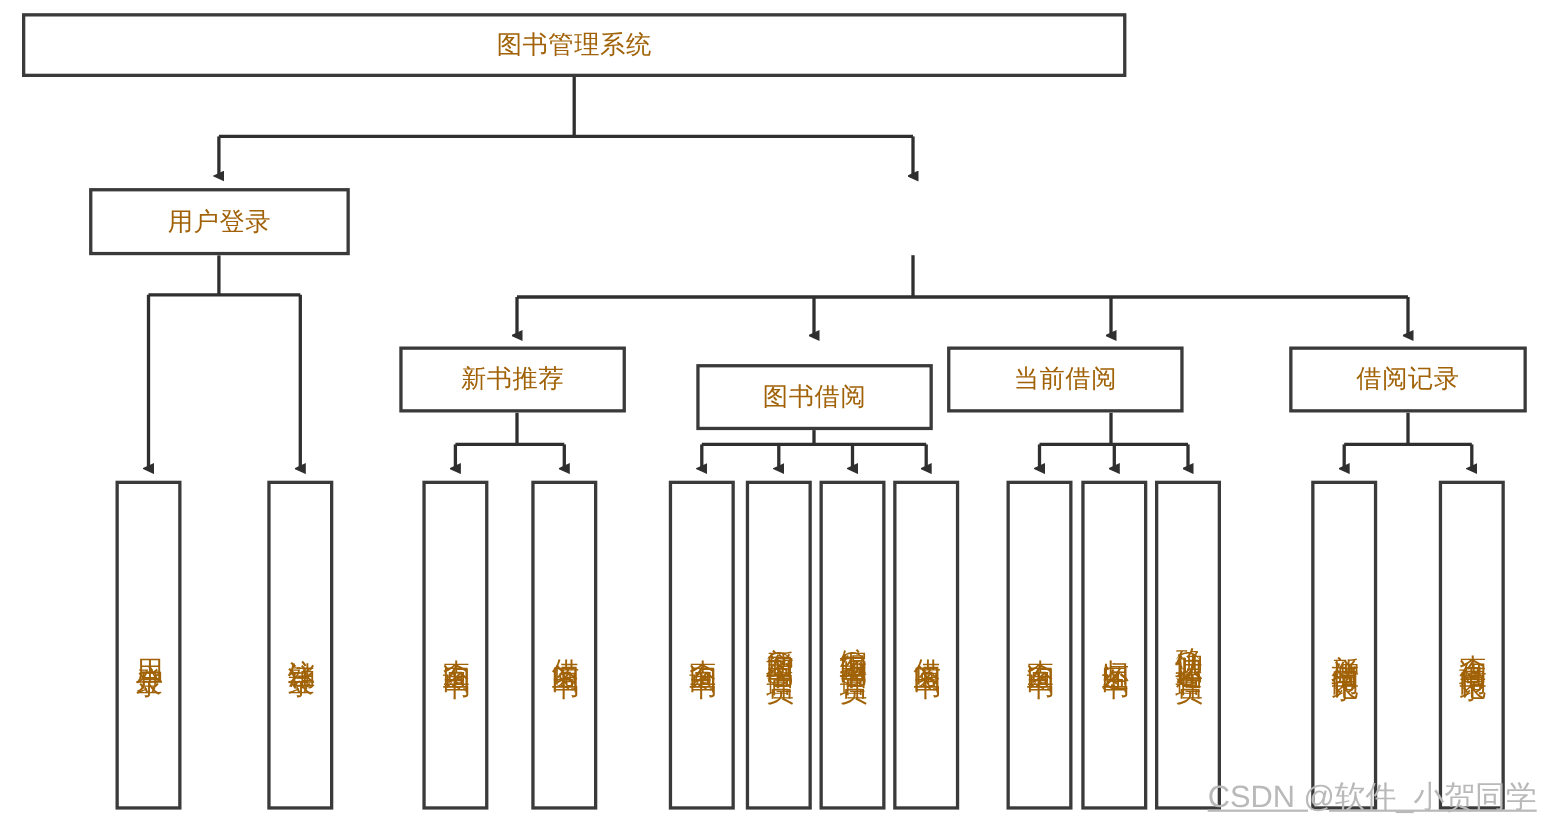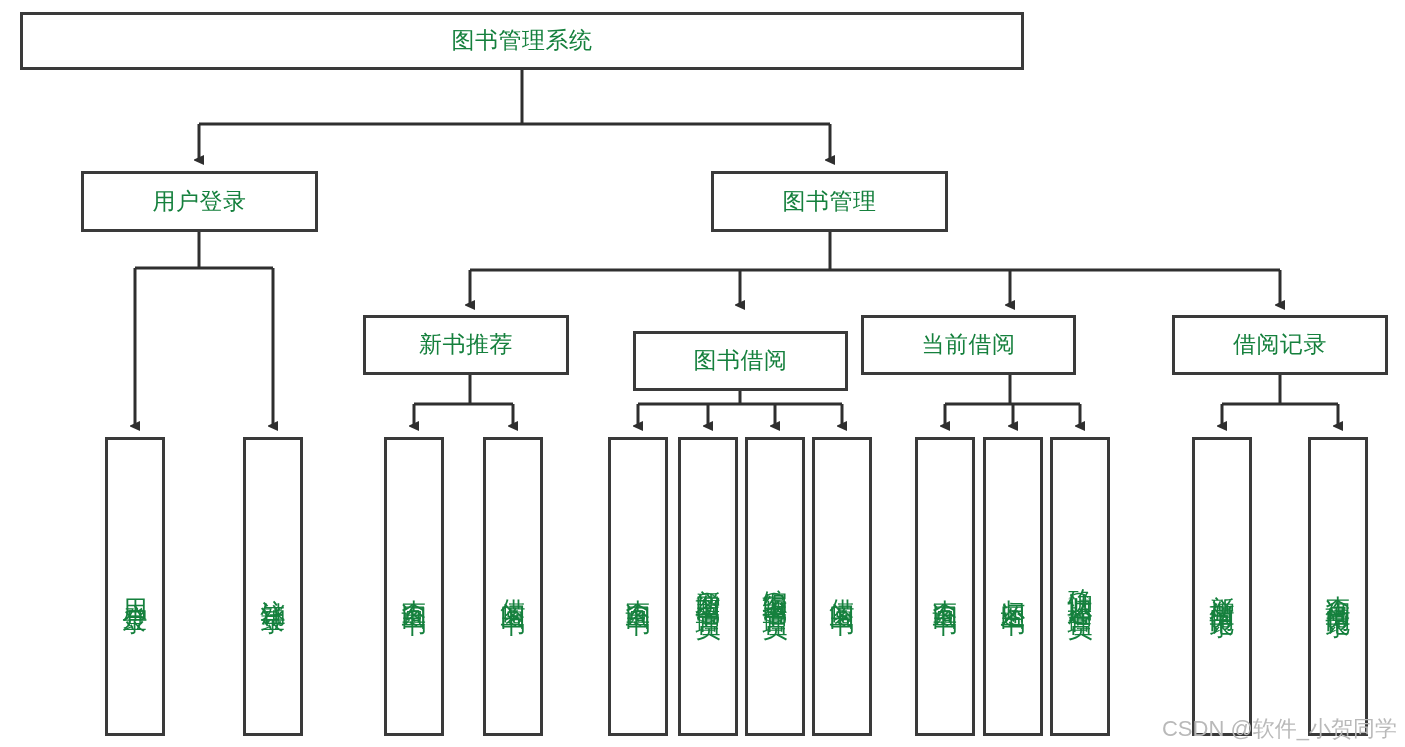--- a/index.html
+++ b/index.html
@@ -31,21 +31,21 @@
     border: 3px solid #3a3a3a;
     background: #ffffff;
     display: flex;
     align-items: center;
     justify-content: center;
     z-index: 3;
   }
   .node .label {
     font-size: 23px;
     line-height: 1.12;
-    color: #15803d;
+    color: #a16207;
     letter-spacing: 0.5px;
     white-space: nowrap;
     text-align: center;
   }
   .node.vert {
     align-items: center;
     justify-content: center;
     padding: 6px 0;
   }
   .node.vert .label {
@@ -54,25 +54,26 @@
     font-size: 25px;
     letter-spacing: 4px;
     line-height: 1;
     white-space: nowrap;
     max-height: 100%;
   }
   #watermark {
     position: absolute;
     right: 8px;
     bottom: 3px;
-    font-size: 22px;
+    font-size: 28px;
     color: #b9b9b9;
     z-index: 6;
     white-space: nowrap;
     pointer-events: none;
+    text-decoration: underline;
   }
 </style>
 </head>
 <body>
 
 <div id="canvas">
 
   <svg class="wires" viewBox="0 0 1405 747" xmlns="http://www.w3.org/2000/svg">
     <defs>
       <marker id="arrow" markerWidth="10" markerHeight="10" refX="5" refY="5" orient="auto" markerUnits="userSpaceOnUse">
@@ -125,23 +126,20 @@
     </g>
   </svg>
 
   <div class="node" style="left:20px; top:12px; width:1004px; height:58px;">
     <span class="label">图书管理系统</span>
   </div>
 
   <div class="node" style="left:81px; top:171px; width:237px; height:61px;">
     <span class="label">用户登录</span>
   </div>
-  <div class="node" style="left:711px; top:171px; width:237px; height:61px;">
-    <span class="label">图书管理</span>
-  </div>
 
   <div class="node" style="left:363px; top:315px; width:206px; height:60px;">
     <span class="label">新书推荐</span>
   </div>
   <div class="node" style="left:633px; top:331px; width:215px; height:60px;">
     <span class="label">图书借阅</span>
   </div>
   <div class="node" style="left:861px; top:315px; width:215px; height:60px;">
     <span class="label">当前借阅</span>
   </div>

